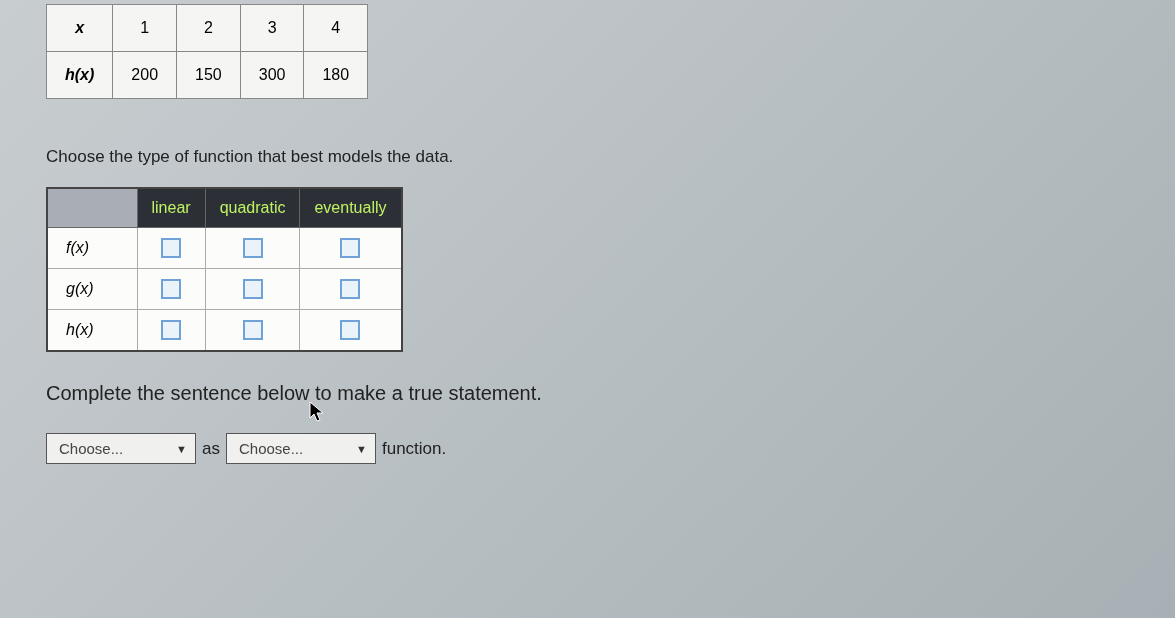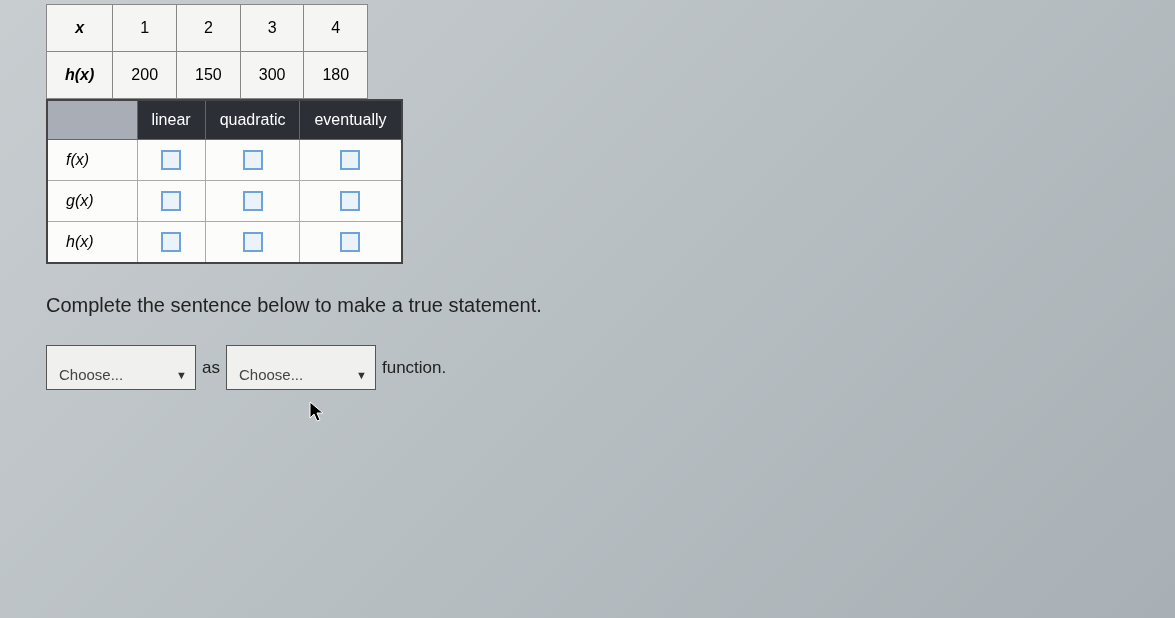--- a/index.html
+++ b/index.html
@@ -43,21 +43,21 @@
       color: #222;
     }
     .model-table {
       border-collapse: collapse;
       border: 2px solid #444;
       margin-left: 6px;
       background: #fcfcfa;
     }
     .model-table th {
       background: #2c2f36;
-      color: #ffffff;
+      color: #bef264;
       font-weight: normal;
       font-size: 16px;
       padding: 10px 14px;
       border: 1px solid #666;
       text-align: center;
     }
     .model-table th.corner {
       background: #a9aeb6;
       border: 1px solid #666;
       width: 90px;
@@ -94,21 +94,21 @@
       display: flex;
       align-items: center;
       flex-wrap: wrap;
       gap: 6px;
     }
     .dropdown {
       display: inline-flex;
       align-items: center;
       border: 1px solid #555;
       background: #f0f0ee;
-      padding: 20px 8px 6px 12px;
+      padding: 6px 8px 6px 12px;
       font-size: 15px;
       color: #444;
       min-width: 150px;
       justify-content: space-between;
     }
     .chev {
       font-size: 11px;
       color: #333;
       margin-left: 8px;
     }
@@ -137,20 +137,21 @@
     <tr>
       <td class="row-header">h(x)</td>
       <td>200</td>
       <td>150</td>
       <td>300</td>
       <td>180</td>
     </tr>
   </tbody>
     </table>
 
+  <div class="prompt">Choose the type of function that best models the data.</div>
 
   <table class="model-table">
     <tbody>
         <tr>
       <th class="corner"></th>
       <th>linear</th>
       <th>quadratic</th>
       <th>eventually</th>
     </tr>
     <tr>

